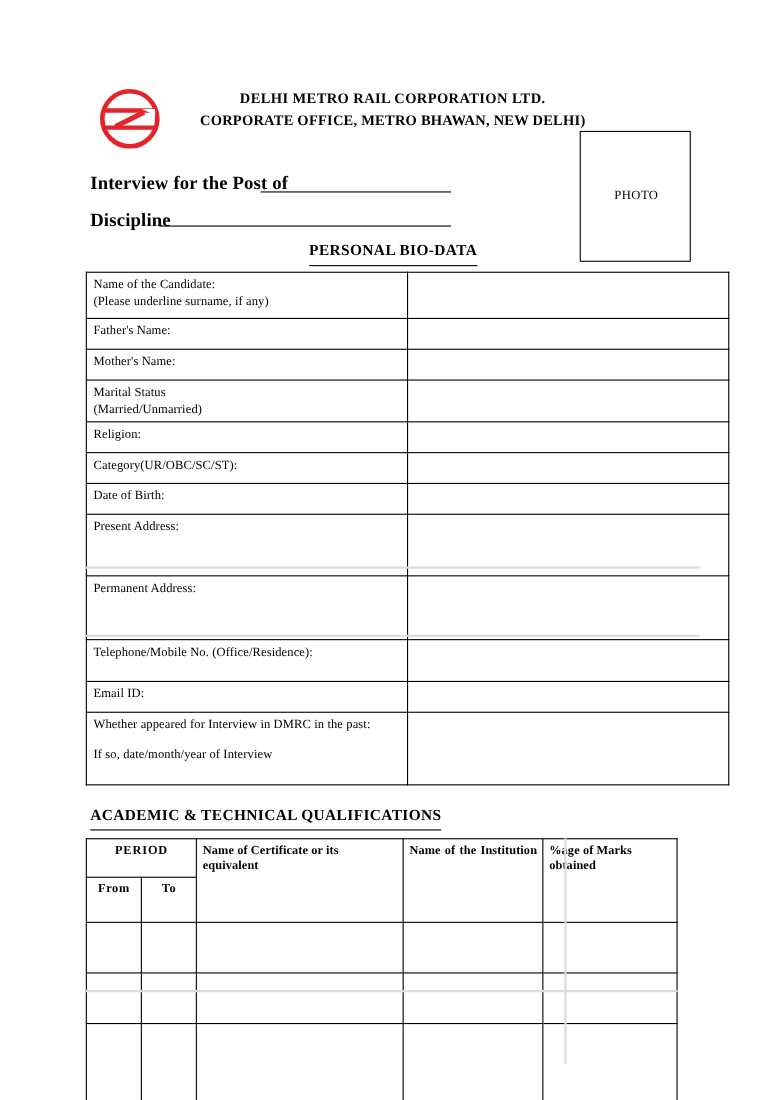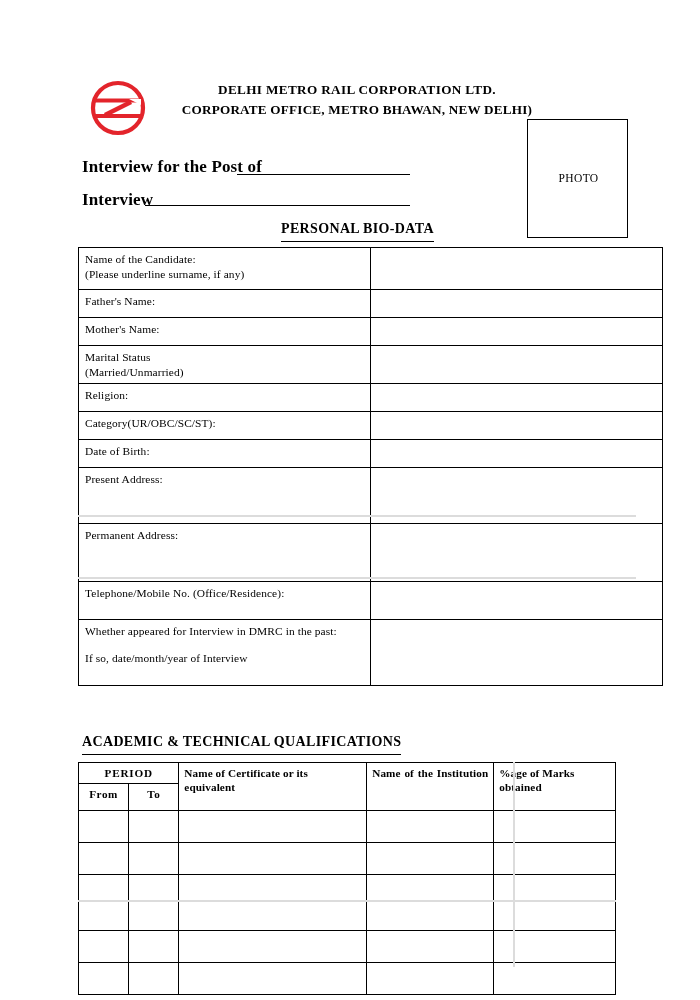--- a/index.html
+++ b/index.html
@@ -137,21 +137,21 @@
     width: 538px;
     border-collapse: collapse;
     table-layout: fixed;
   }
   .acad-table th, .acad-table td {
     border: 1.1px solid #000;
     font-size: 11.2px;
     line-height: 14px;
     letter-spacing: 0.1px;
     vertical-align: top;
-    padding: 3px 5px 2px 5px;
+    padding: 3px 5px 16px 5px;
   }
   .acad-table th {
     font-weight: bold;
   }
   .acad-table th.period-head {
     text-align: center;
     letter-spacing: 0.8px;
   }
   .acad-table th.sub-head {
     text-align: center;
@@ -201,21 +201,21 @@
     </div>
   </div>
 
   <div class="photo-box">
     <div class="photo-label">PHOTO</div>
   </div>
 
   <div class="field-line post-label">Interview for the Post of</div>
   <div class="rule post-rule"></div>
 
-  <div class="field-line disc-label">Interview</div>
+  <div class="field-line disc-label">Discipline</div>
   <div class="rule disc-rule"></div>
 
   <div class="section-heading bio-heading">PERSONAL BIO-DATA</div>
 
   <table class="bio-table">
     <tbody>
       <tr>
         <td class="label-cell" style="height:34px">
           <span>Name of the Candidate:</span>
           <span class="l2">(Please underline surname, if any)</span>
@@ -255,20 +255,24 @@
       </tr>
       <tr>
         <td class="label-cell" style="height:50px">Permanent Address:</td>
         <td class="value-cell"></td>
       </tr>
       <tr>
         <td class="label-cell" style="height:30px">Telephone/Mobile No. (Office/Residence):</td>
         <td class="value-cell"></td>
       </tr>
       <tr>
+        <td class="label-cell" style="height:20px">Email ID:</td>
+        <td class="value-cell"></td>
+      </tr>
+      <tr>
         <td class="label-cell" style="height:58px">
           <span>Whether appeared for Interview in DMRC in the past:</span>
           <span class="l2" style="margin-top:12px">If so, date/month/year of Interview</span>
         </td>
         <td class="value-cell"></td>
       </tr>
     </tbody>
   </table>
 
   <div class="section-heading acad-heading">ACADEMIC &amp; TECHNICAL QUALIFICATIONS</div>

